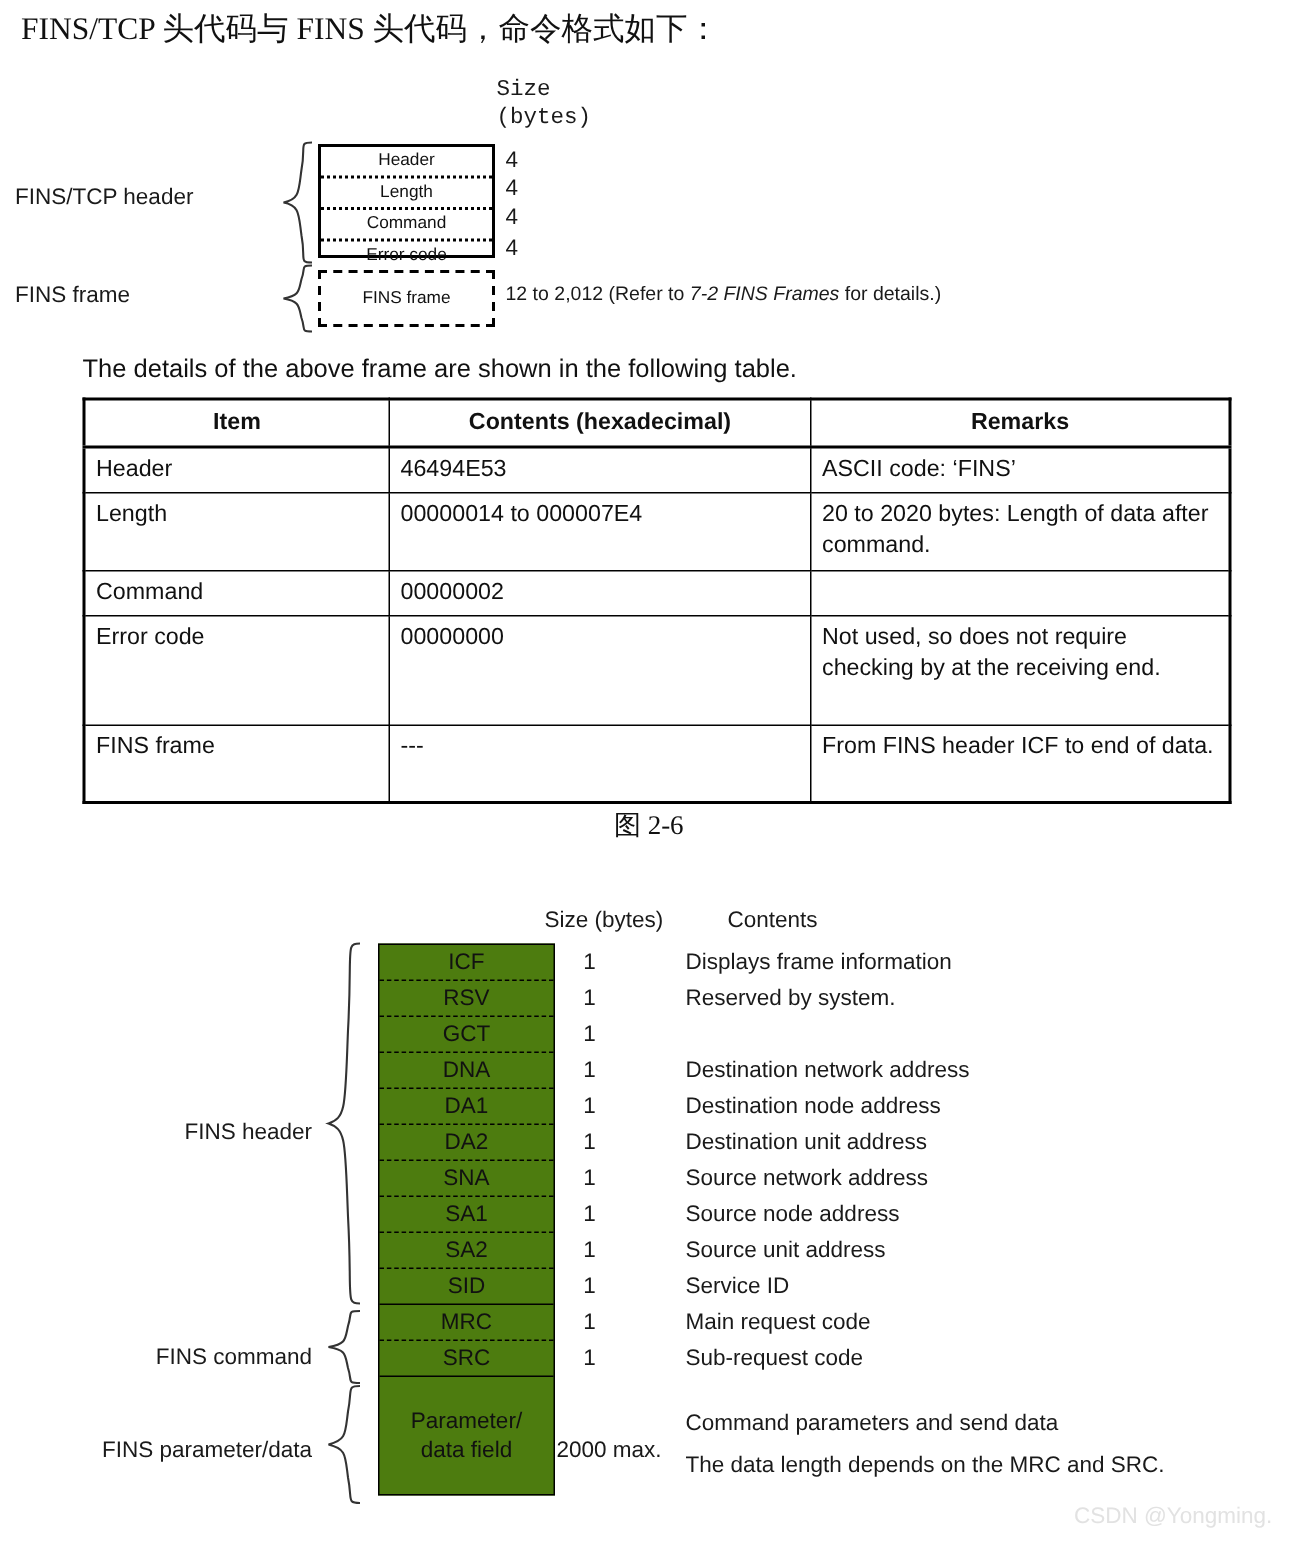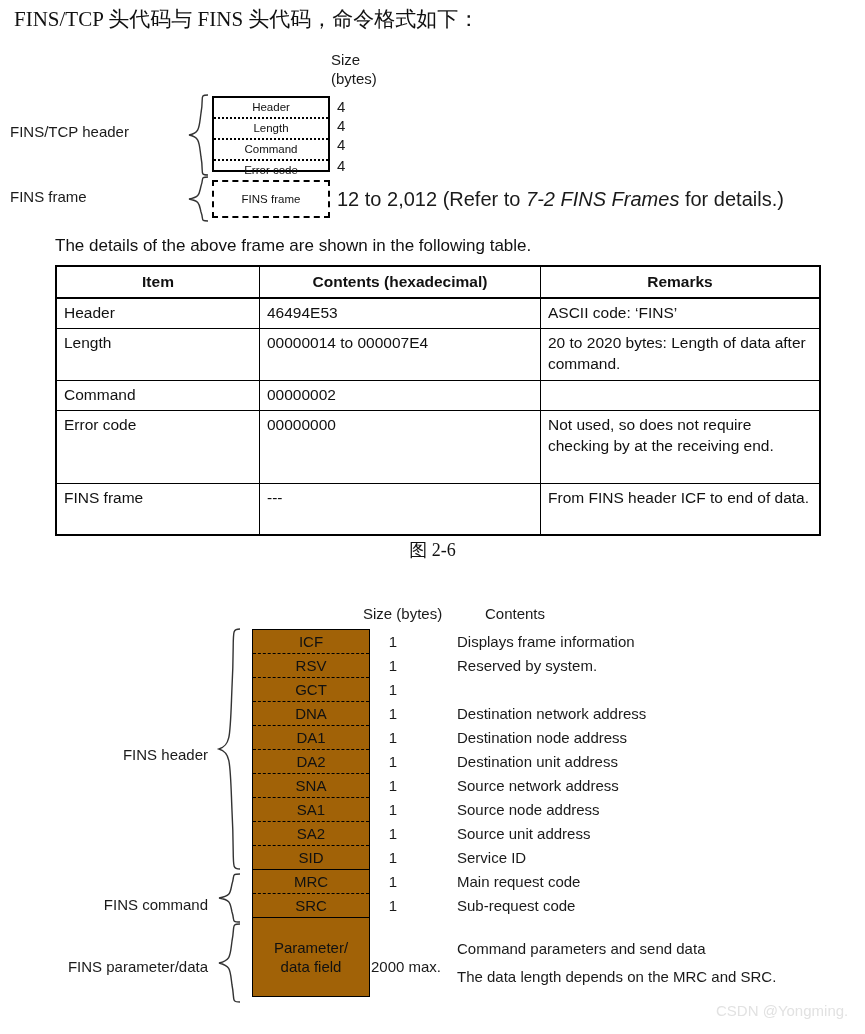--- a/index.html
+++ b/index.html
@@ -29,20 +29,21 @@
   }
 
   
   #top-diagram { left: 0; top: 45px; width: 865px; height: 185px; }
 
   #top-size-label {
     left: 331px; top: 5px;
     font-size: 15px;
     line-height: 19px;
     color: #1a1a1a;
+    font-family: Liberation Mono, monospace;
   }
 
   #tcp-box {
     left: 212px; top: 51px;
     width: 118px; height: 76px;
     border: 2px solid #000;
     box-sizing: border-box;
     background: #fff;
   }
   .tcp-row {
@@ -68,21 +69,21 @@
   }
 
   .size-num-top {
     left: 337px;
     font-size: 15px;
     color: #1a1a1a;
   }
 
   #fins-frame-note {
     left: 337px; top: 143px;
-    font-size: 20px;
+    font-size: 13px;
     color: #1a1a1a;
     white-space: nowrap;
     text-align: right;
   }
   #fins-frame-note i { font-style: italic; }
 
   .lbl-left {
     font-size: 15px;
     color: #1a1a1a;
     text-align: left;
@@ -158,21 +159,21 @@
     font-size: 15px;
     color: #1a1a1a;
     white-space: nowrap;
   }
 
   #bot-box {
     left: 252px; top: 29px;
     width: 118px;
     border: 1.5px solid #000;
     box-sizing: border-box;
-    background: #a16207;
+    background: #4d7c0f;
   }
   .bot-row {
     height: 24px;
     line-height: 24px;
     text-align: center;
     font-size: 15px;
     color: #111;
     box-sizing: border-box;
   }
   .bot-row.dash { border-bottom: 1.5px dashed #000; }

